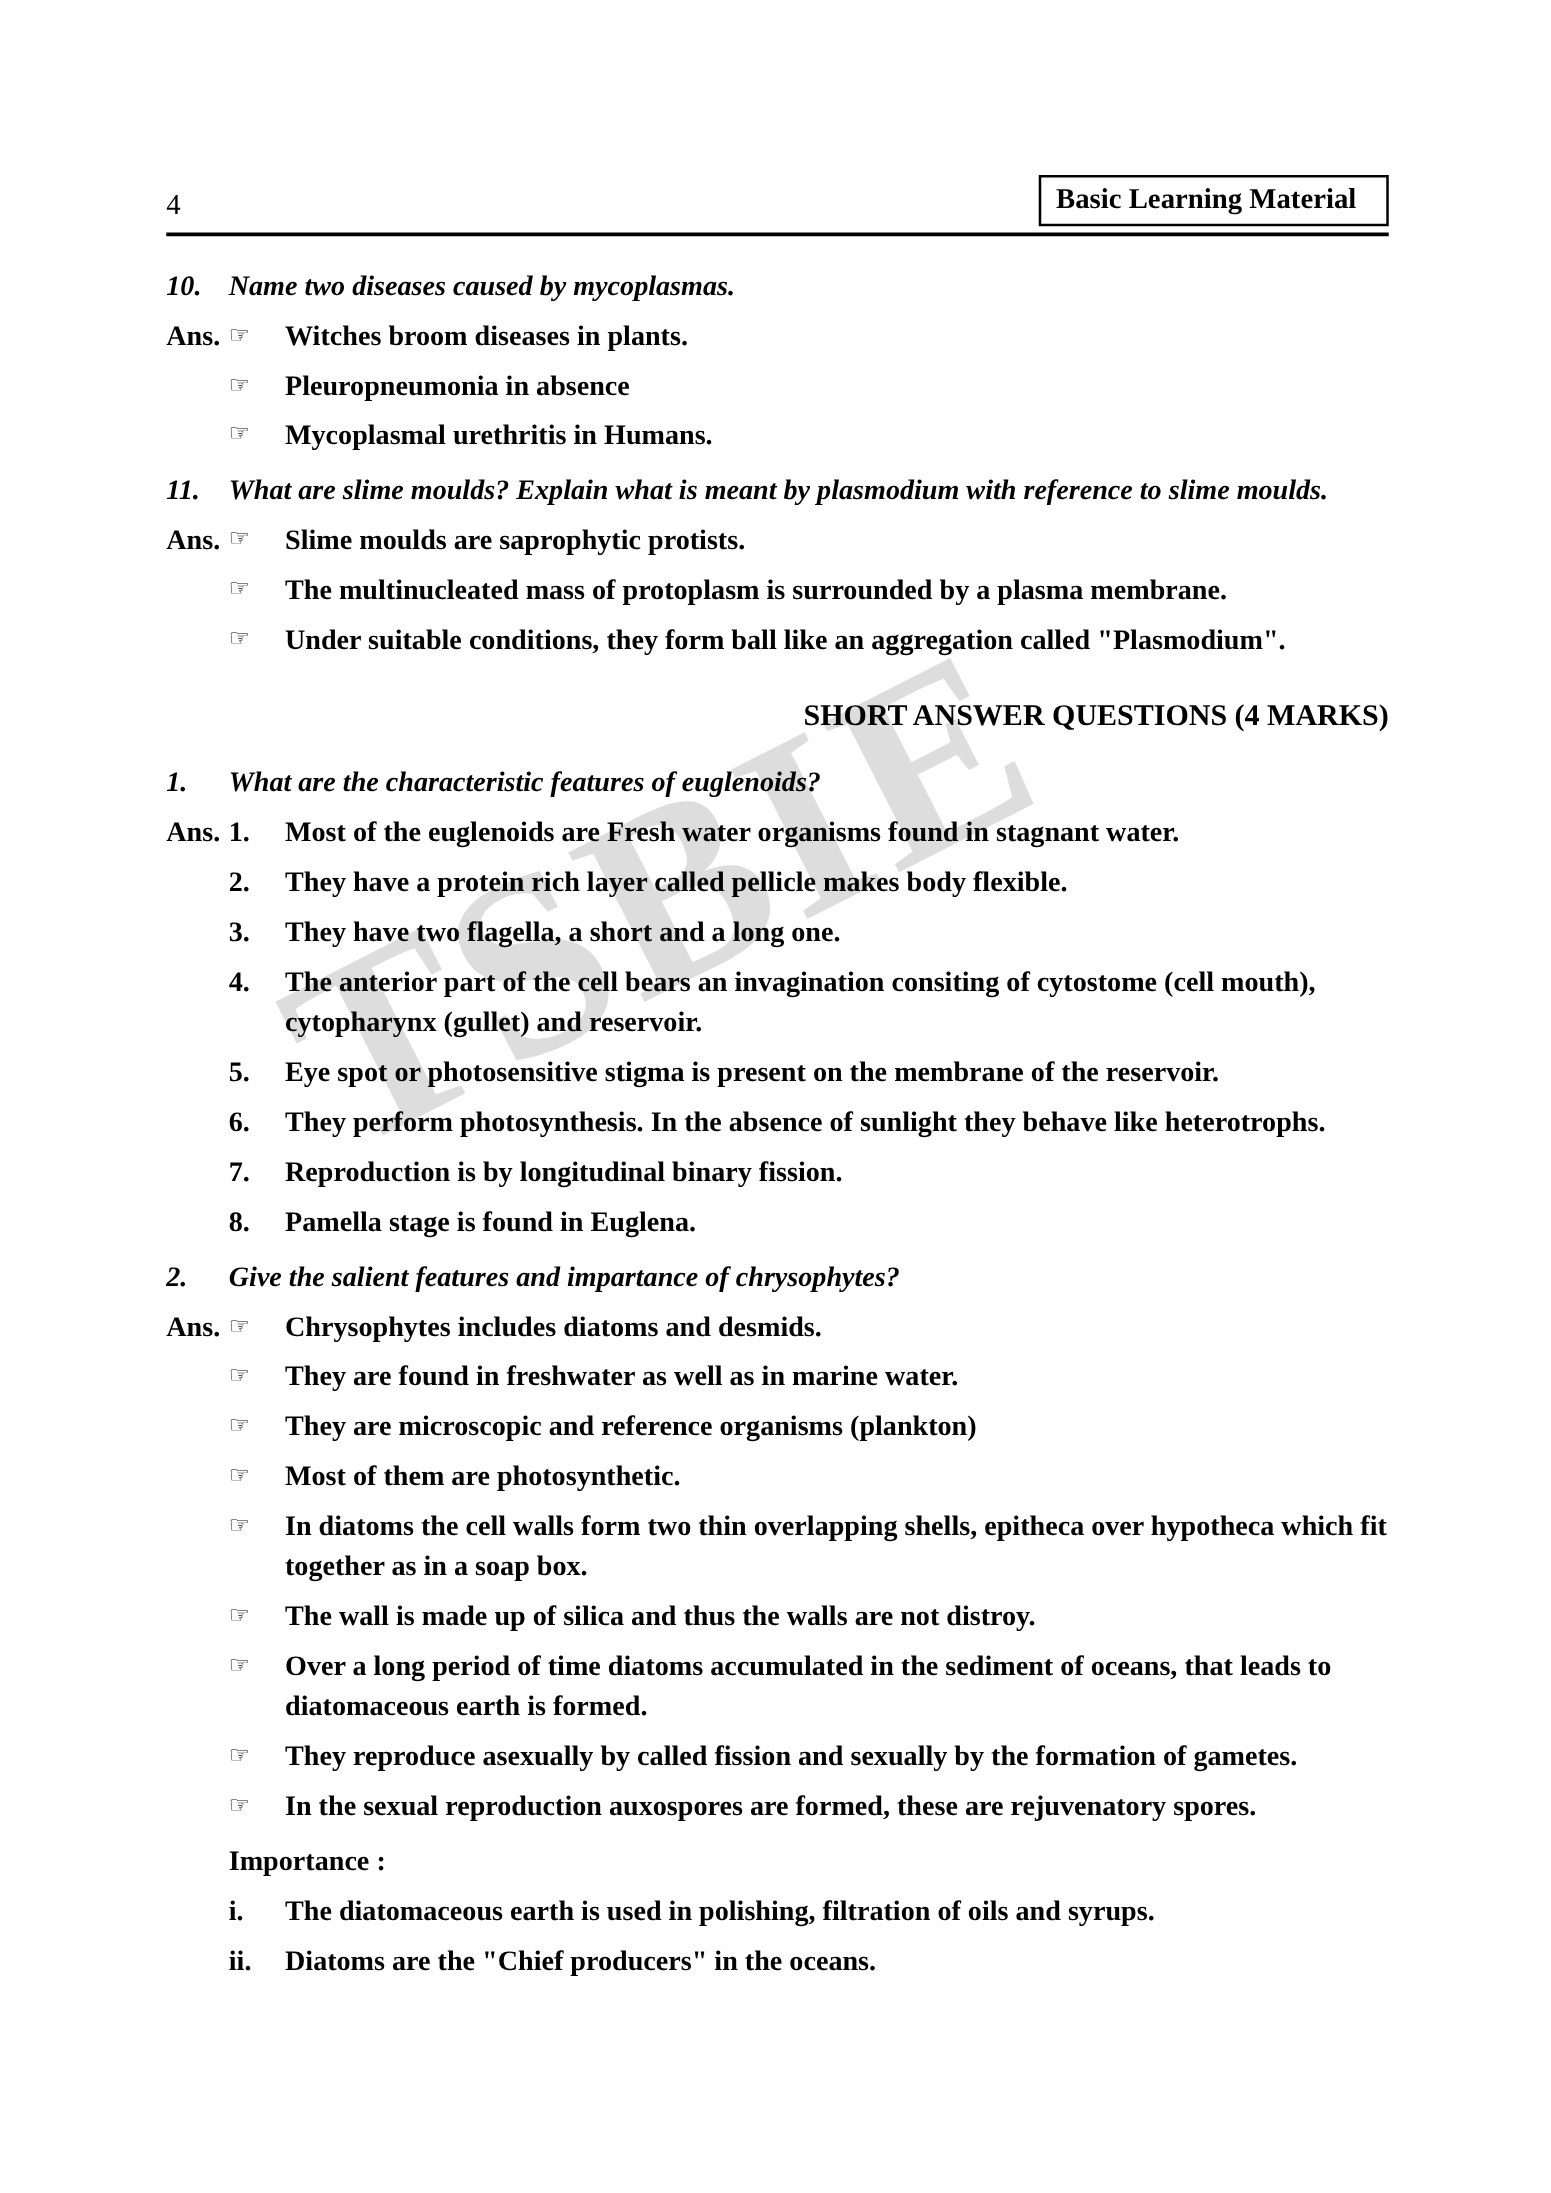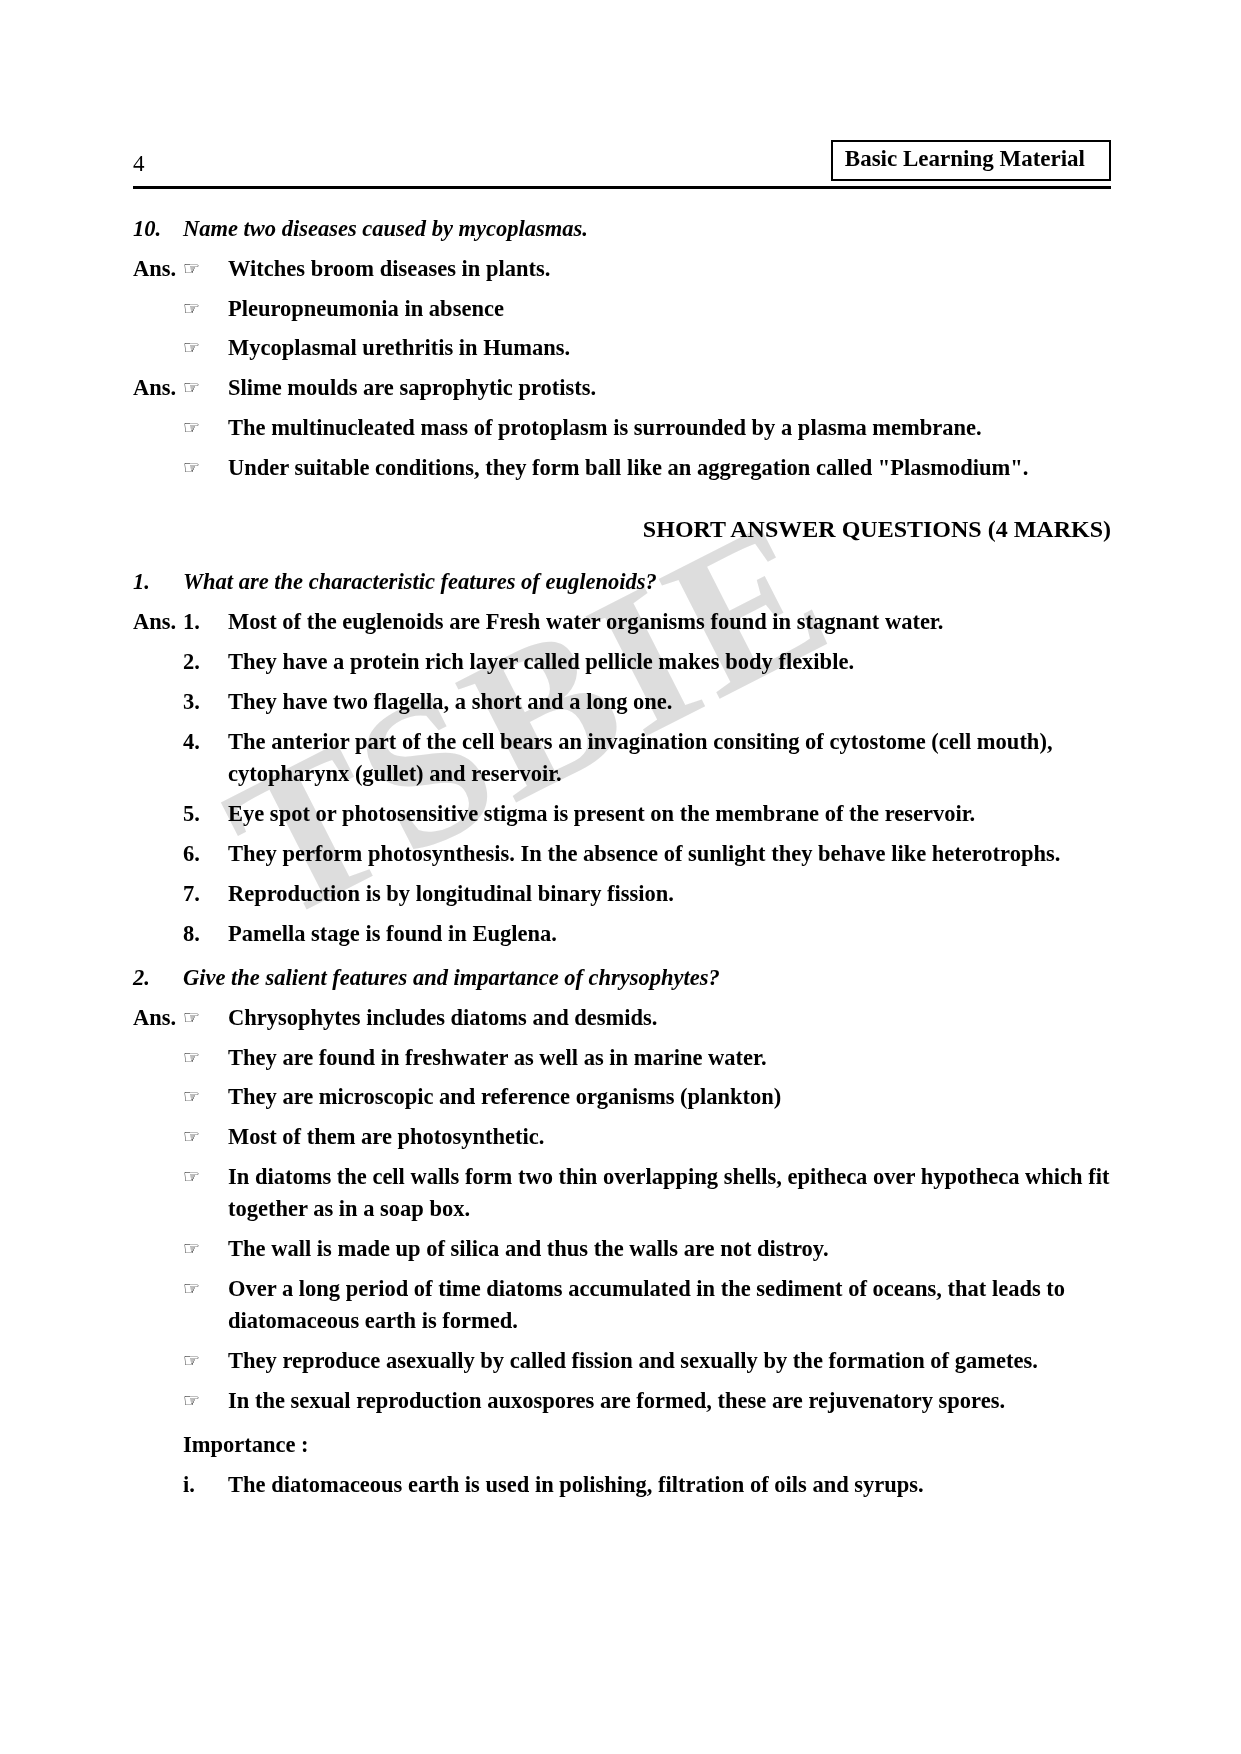--- a/index.html
+++ b/index.html
@@ -114,20 +114,24 @@
       <span></span>
       <span class="bullet">☞</span>
       <span>Pleuropneumonia in absence</span>
     </div>
     <div class="a-row">
       <span></span>
       <span class="bullet">☞</span>
       <span>Mycoplasmal urethritis in Humans.</span>
     </div>
 
+    <div class="q-row">
+      <span class="num-cell">11.</span>
+      <span>What are slime moulds? Explain what is meant by plasmodium with reference to slime moulds.</span>
+    </div>
     <div class="a-row">
       <span>Ans.</span>
       <span class="bullet">☞</span>
       <span>Slime moulds are saprophytic protists.</span>
     </div>
     <div class="a-row">
       <span></span>
       <span class="bullet">☞</span>
       <span>The multinucleated mass of protoplasm is surrounded by a plasma membrane.</span>
     </div>
@@ -236,15 +240,20 @@
 
     <div class="importance-row">
       <span></span>
       <span>Importance :</span>
     </div>
     <div class="a-row">
       <span></span>
       <span>i.</span>
       <span>The diatomaceous earth is used in polishing, filtration of oils and syrups.</span>
     </div>
+    <div class="a-row">
+      <span></span>
+      <span>ii.</span>
+      <span>Diatoms are the "Chief producers" in the oceans.</span>
+    </div>
 
   </div>
 </div>
 
 </body></html>

